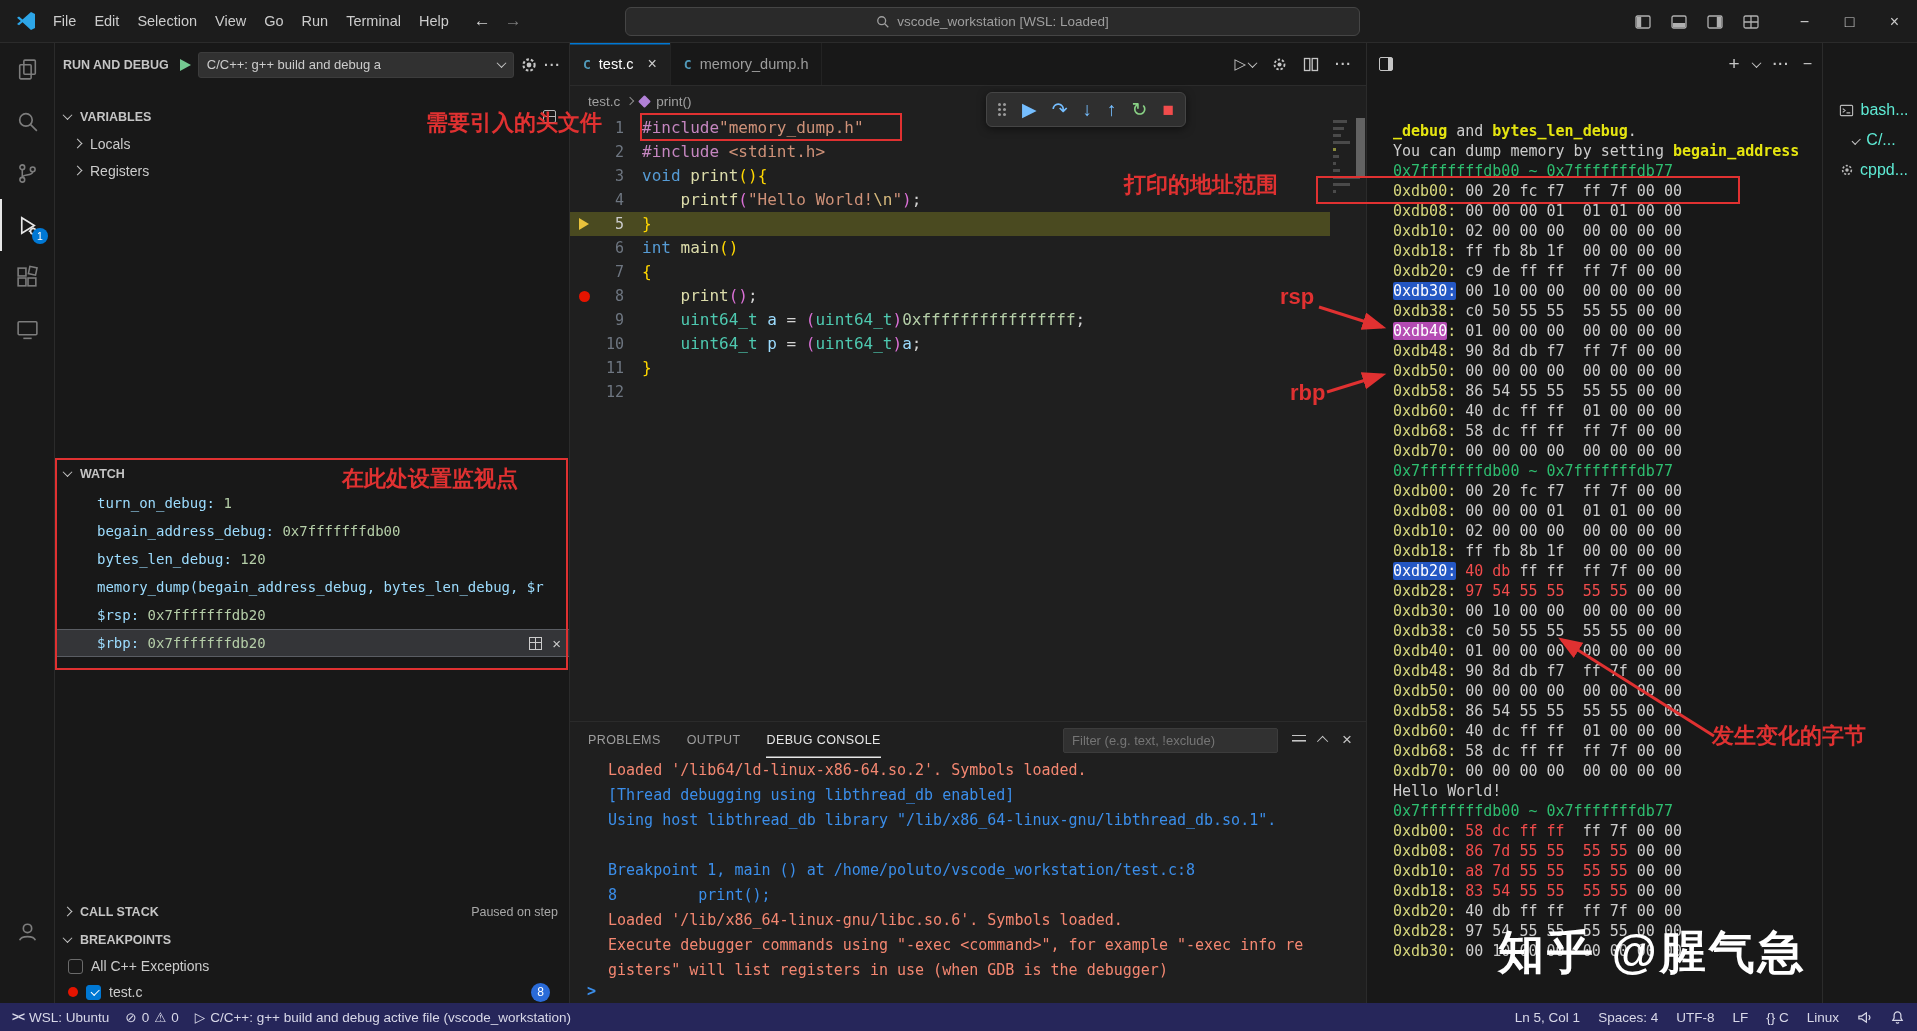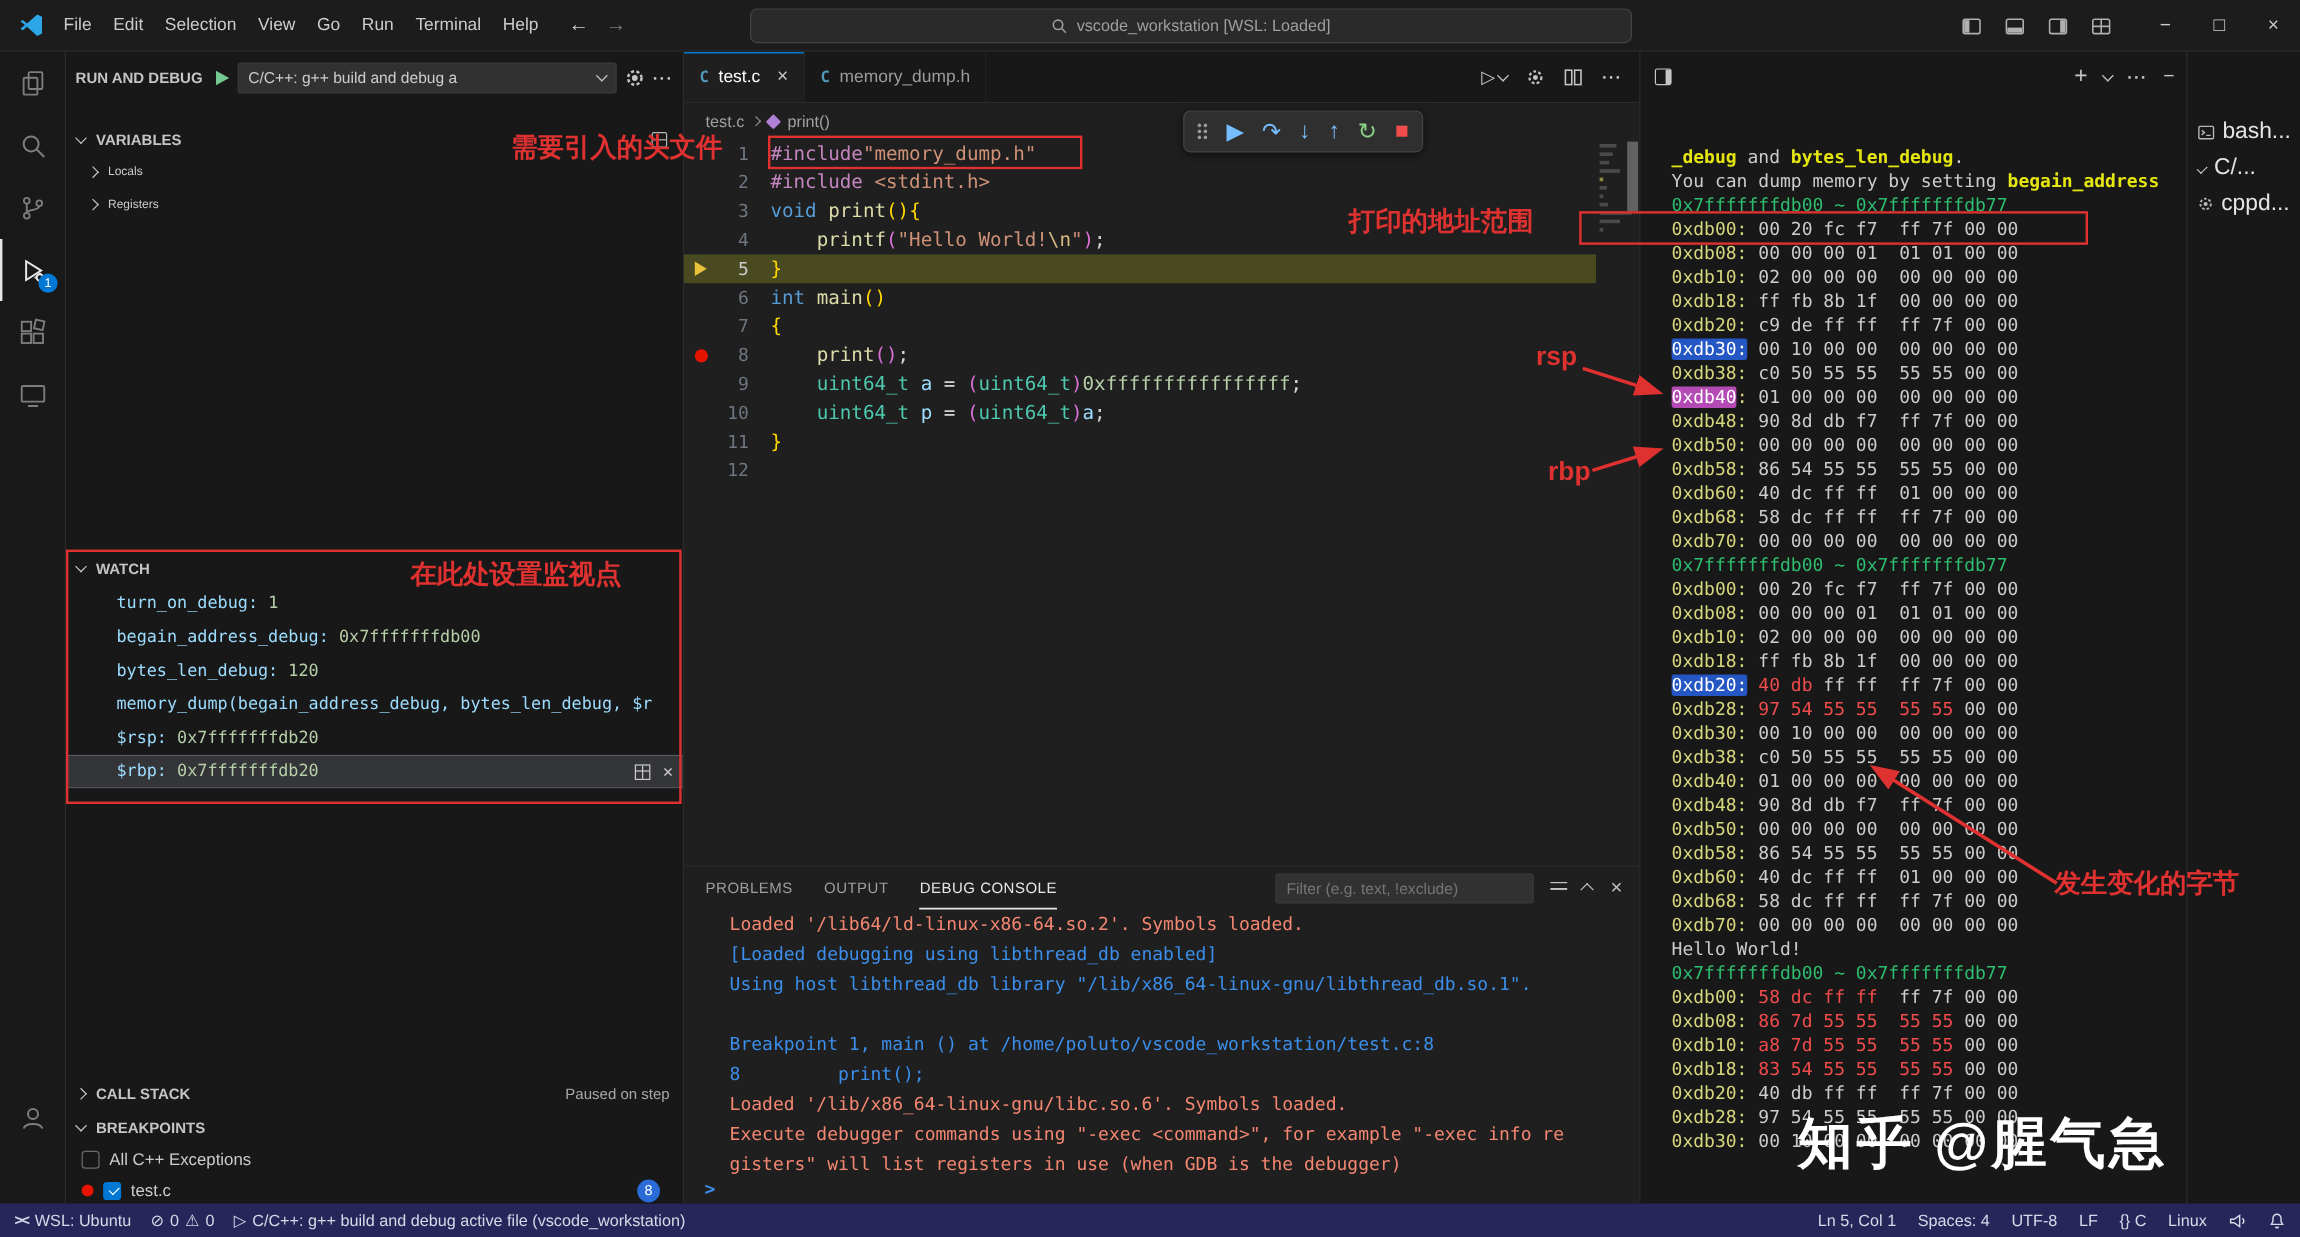--- a/index.html
+++ b/index.html
@@ -56,21 +56,21 @@
   .chev.right { transform:rotate(-45deg); }
 
   .sb-section { position:absolute; left:0; width:515px; }
   .sec-header { display:flex; align-items:center; gap:9px; padding-left:9px; height:27px;
     font-size:12.5px; font-weight:bold; color:#c5c5c5; }
   .cs-status { margin-left:auto; margin-right:12px; font-weight:normal; font-size:12.5px; color:#a8a8a8; }
   .collapse-icon { margin-left:auto; margin-right:14px; width:13px; height:13px;
     border:1.2px solid #b5b5b5; border-radius:2px;
     background:linear-gradient(#b5b5b5,#b5b5b5) center/100% 1.2px no-repeat; }
   .tree-row { display:flex; align-items:center; gap:9px; padding-left:19px; height:27px;
-    font-size:10px; color:#cccccc; }
+    font-size:14px; color:#cccccc; }
 
   .watch-row { display:flex; align-items:center; height:28px; padding-left:42px;
     font-family:"DejaVu Sans Mono", monospace; font-size:14px; white-space:pre;
     position:relative; overflow:hidden; }
   .w-name { color:#9cdcfe; }
   .w-val { color:#b5cea8; }
   .watch-row.selected { background:#343538; box-shadow:inset 0 0 0 1px #5a5d63; }
   .w-actions { position:absolute; right:9px; top:0; height:28px; display:flex; align-items:center; gap:10px; }
   .w-act-box { width:13px; height:13px; border:1.2px solid #cccccc; display:inline-block;
     background:linear-gradient(#ccc,#ccc) center/1.2px 100% no-repeat,
@@ -162,21 +162,21 @@
     background:linear-gradient(#c5c5c5,#c5c5c5) right/4.5px 100% no-repeat; }
   .term-content { position:absolute; left:26px; top:78px; right:4px; }
   .term-line { height:20px; line-height:20px; white-space:pre;
     font-family:"DejaVu Sans Mono", monospace; font-size:15px; }
   .tt-w{color:#cccccc}.tt-hl{color:#e5e510;font-weight:bold}.tt-g{color:#2ebd6f}
   .tt-a{color:#d6d67c}.tt-r{color:#f14c4c}
   .tt-as{background:#2457c4;color:#fff;border-radius:2px}
   .tt-am{background:#b44bb4;color:#fff;border-radius:2px}
   .term-tabs { width:94px; padding-top:52px; }
   .term-tab { height:30px; display:flex; align-items:center; gap:6px; padding-left:8px;
-    font-size:19px; color:#e5e5e5; white-space:nowrap; overflow:hidden; }
+    font-size:16px; color:#5eead4; white-space:nowrap; overflow:hidden;justify-content:center; }
   .check-ico { width:8px; height:4.5px; border-left:1.6px solid #c5c5c5;
     border-bottom:1.6px solid #c5c5c5; transform:rotate(-45deg); flex:none; }
 
   
   .statusbar { position:absolute; left:0; top:1003px; width:1917px; height:28px;
     background:#26265a; display:flex; align-items:center; padding:0 12px;
     font-size:13.5px; color:#d8d8e8; z-index:20; }
   .sb-item { display:flex; align-items:center; gap:5px; margin-right:16px; white-space:nowrap; }
   .remote-glyph { font-weight:bold; font-size:12px; letter-spacing:-1px; }
   .sb-right { margin-left:auto; display:flex; align-items:center; }
@@ -521,21 +521,21 @@
             <span class="hamburger"></span>
           </span>
         <span class="p-ico">
             <span class="chev-up"></span>
           </span>
         <span class="p-ico" style="font-size:17px;">×</span>
       </div>
     </div>
     <div class="console">
         <div class="console-line c-red">Loaded '/lib64/ld-linux-x86-64.so.2'. Symbols loaded.</div>
-        <div class="console-line c-blue">[Loaded debugging using libthread_db enabled]</div>
+        <div class="console-line c-blue">[Thread debugging using libthread_db enabled]</div>
         <div class="console-line c-blue">Using host libthread_db library "/lib/x86_64-linux-gnu/libthread_db.so.1".</div>
         <div class="console-line c-blue"></div>
         <div class="console-line c-blue">Breakpoint 1, main () at /home/poluto/vscode_workstation/test.c:8</div>
         <div class="console-line c-blue">8         print();</div>
         <div class="console-line c-red">Loaded '/lib/x86_64-linux-gnu/libc.so.6'. Symbols loaded.</div>
         <div class="console-line c-red">Execute debugger commands using "-exec &lt;command&gt;", for example "-exec info re</div>
         <div class="console-line c-red">gisters" will list registers in use (when GDB is the debugger)</div>
       </div>
     <div class="console-prompt">&gt;</div>
   </div>

